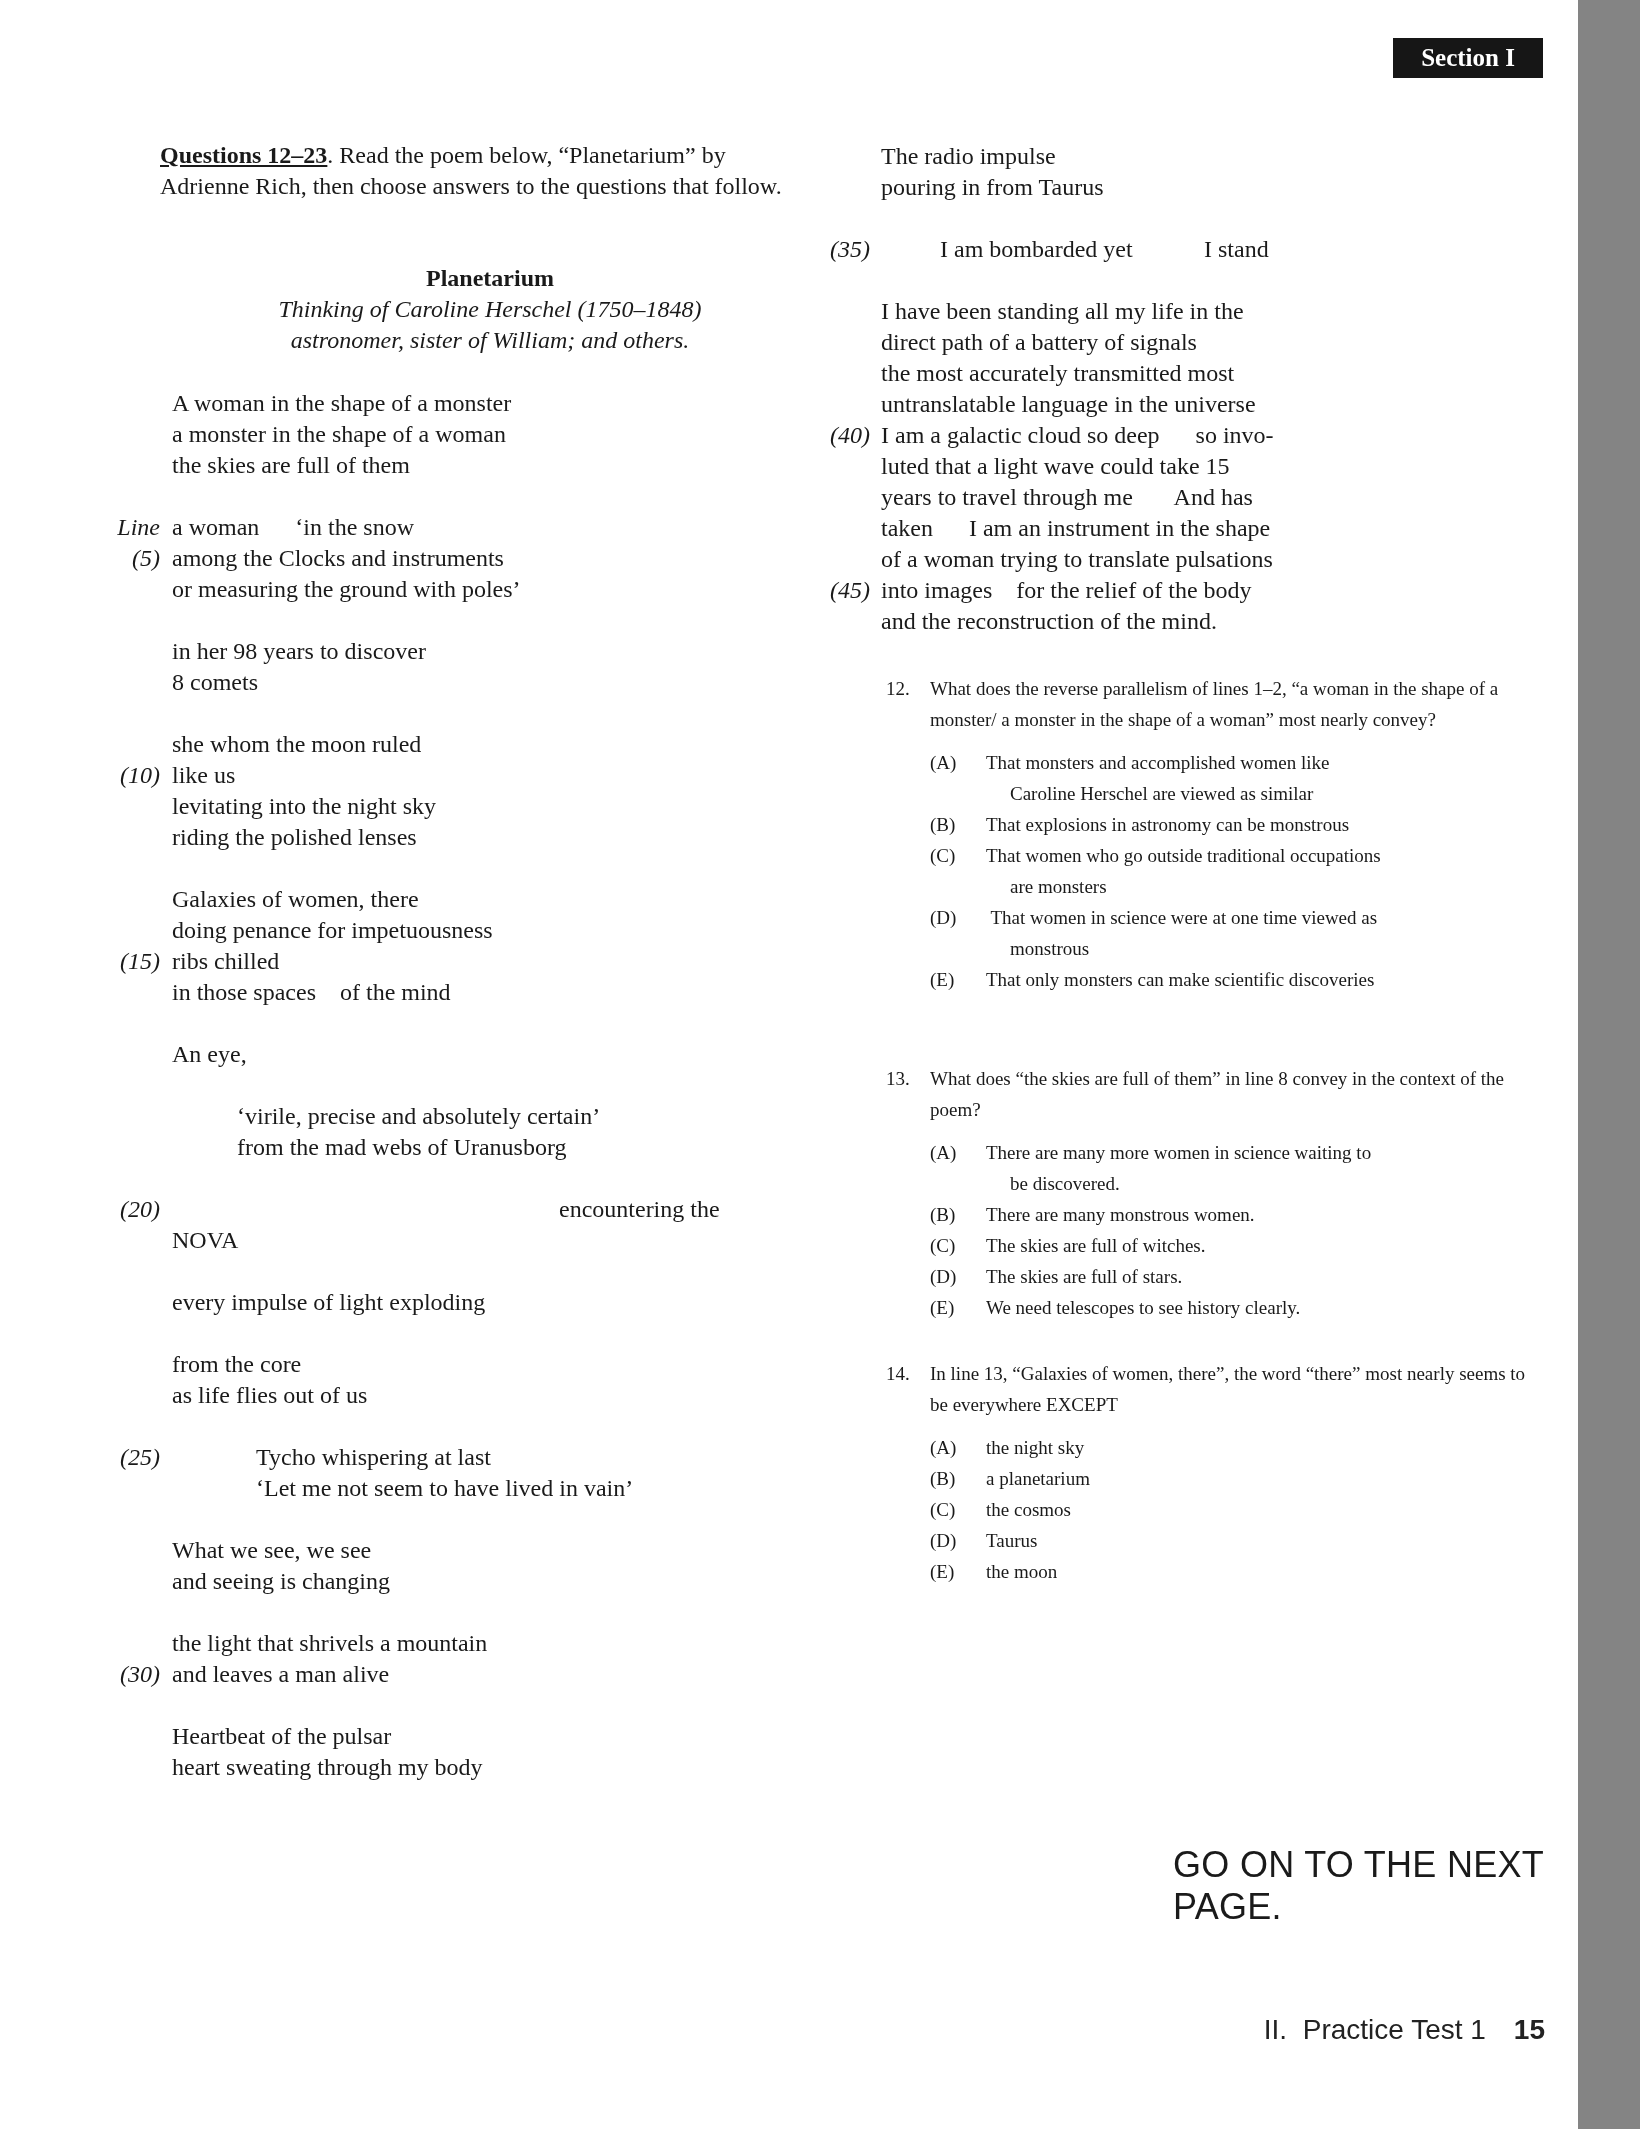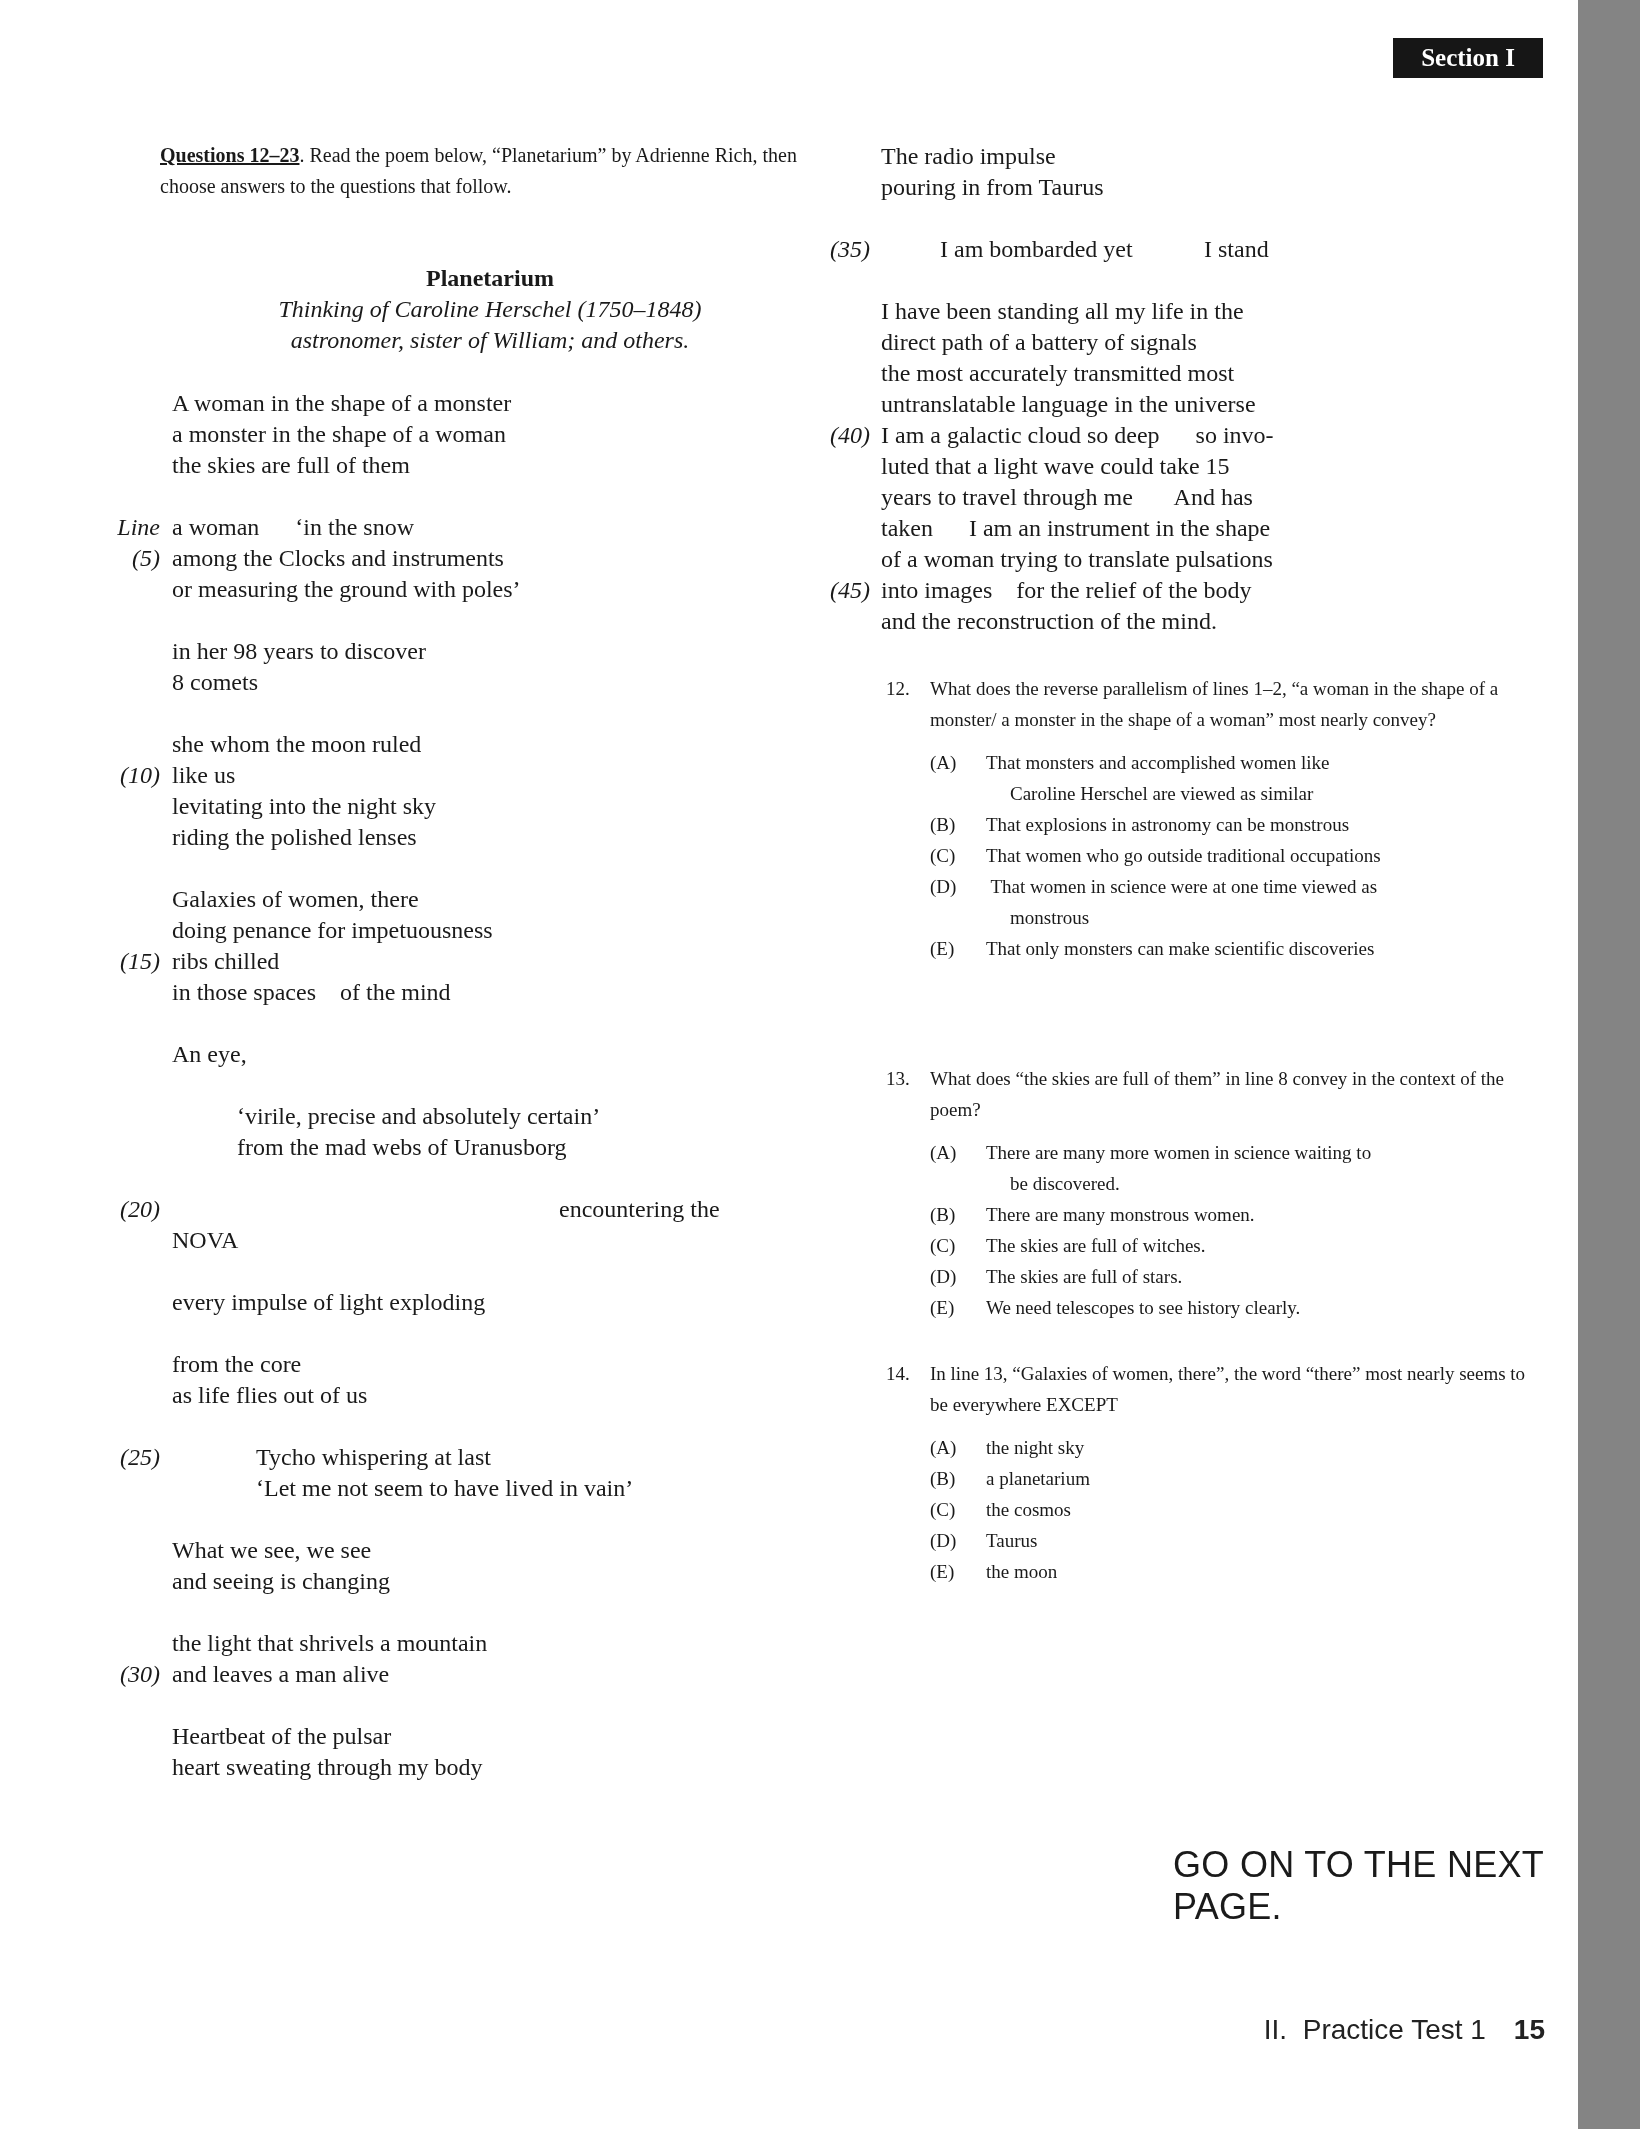--- a/index.html
+++ b/index.html
@@ -12,21 +12,21 @@
     position: absolute; left: 1578px; top: 0; width: 62px; height: 2129px;
     background: #848484;
   }
   .section-badge {
     position: absolute; left: 1393px; top: 38px; width: 150px; height: 40px;
     background: #161616; color: #ffffff; font-weight: bold;
     font-size: 25px; line-height: 40px; text-align: center;
   }
   .t { position: absolute; white-space: pre; font-size: 24px; line-height: 31px; }
   .ln { position: absolute; white-space: pre; font-size: 24px; line-height: 31px; font-style: italic; text-align: right; }
-  .intro { position: absolute; left: 160px; top: 140px; width: 640px; font-size: 20px; line-height: 31px; }
+  .intro { position: absolute; left: 160px; top: 140px; width: 640px; font-size: 24px; line-height: 31px; }
   .intro u { font-weight: bold; }
   .poem-title { position: absolute; left: 160px; width: 660px; text-align: center; font-size: 24px; line-height: 31px; }
   .bold { font-weight: bold; }
   .ital { font-style: italic; }
   .q { position: absolute; left: 886px; width: 650px; font-size: 19px; line-height: 31px; }
   .q .num { position: absolute; left: 0; top: 0; }
   .q .stem { margin-left: 44px; }
   .q .opts { margin-left: 44px; margin-top: 12px; }
   .opt { position: relative; padding-left: 56px; }
   .opt .letter { position: absolute; left: 0; top: 0; }
@@ -129,21 +129,21 @@
 <div class="ln" style="left:810px;width:60px;top:575px">(45)</div>
 <div class="t" style="left:881px;top:575px">into images    for the relief of the body</div>
 <div class="t" style="left:881px;top:606px">and the reconstruction of the mind.</div>
 
 <div class="q" style="top:673px">
   <span class="num">12.</span>
   <div class="stem">What does the reverse parallelism of lines 1–2, “a woman in the shape of a monster/ a monster in the shape of a woman” most nearly convey?</div>
   <div class="opts">
     <div class="opt"><span class="letter">(A)</span><span class="otext"><span>That monsters and accomplished women like</span><span class="cont">Caroline Herschel are viewed as similar</span></span></div>
     <div class="opt"><span class="letter">(B)</span><span class="otext"><span>That explosions in astronomy can be monstrous</span></span></div>
-    <div class="opt"><span class="letter">(C)</span><span class="otext"><span>That women who go outside traditional occupations</span></span></div>
+    <div class="opt"><span class="letter">(C)</span><span class="otext"><span>That women who go outside traditional occupations</span><span class="cont">are monsters</span></span></div>
     <div class="opt"><span class="letter">(D)</span><span class="otext"><span style="white-space:pre"> That women in science were at one time viewed as</span><span class="cont">monstrous</span></span></div>
     <div class="opt"><span class="letter">(E)</span><span class="otext"><span>That only monsters can make scientific discoveries</span></span></div>
   </div>
 </div>
 
 <div class="q" style="top:1063px">
   <span class="num">13.</span>
   <div class="stem">What does “the skies are full of them” in line 8 convey in the context of the poem?</div>
   <div class="opts">
     <div class="opt"><span class="letter">(A)</span><span class="otext"><span>There are many more women in science waiting to</span><span class="cont">be discovered.</span></span></div>

